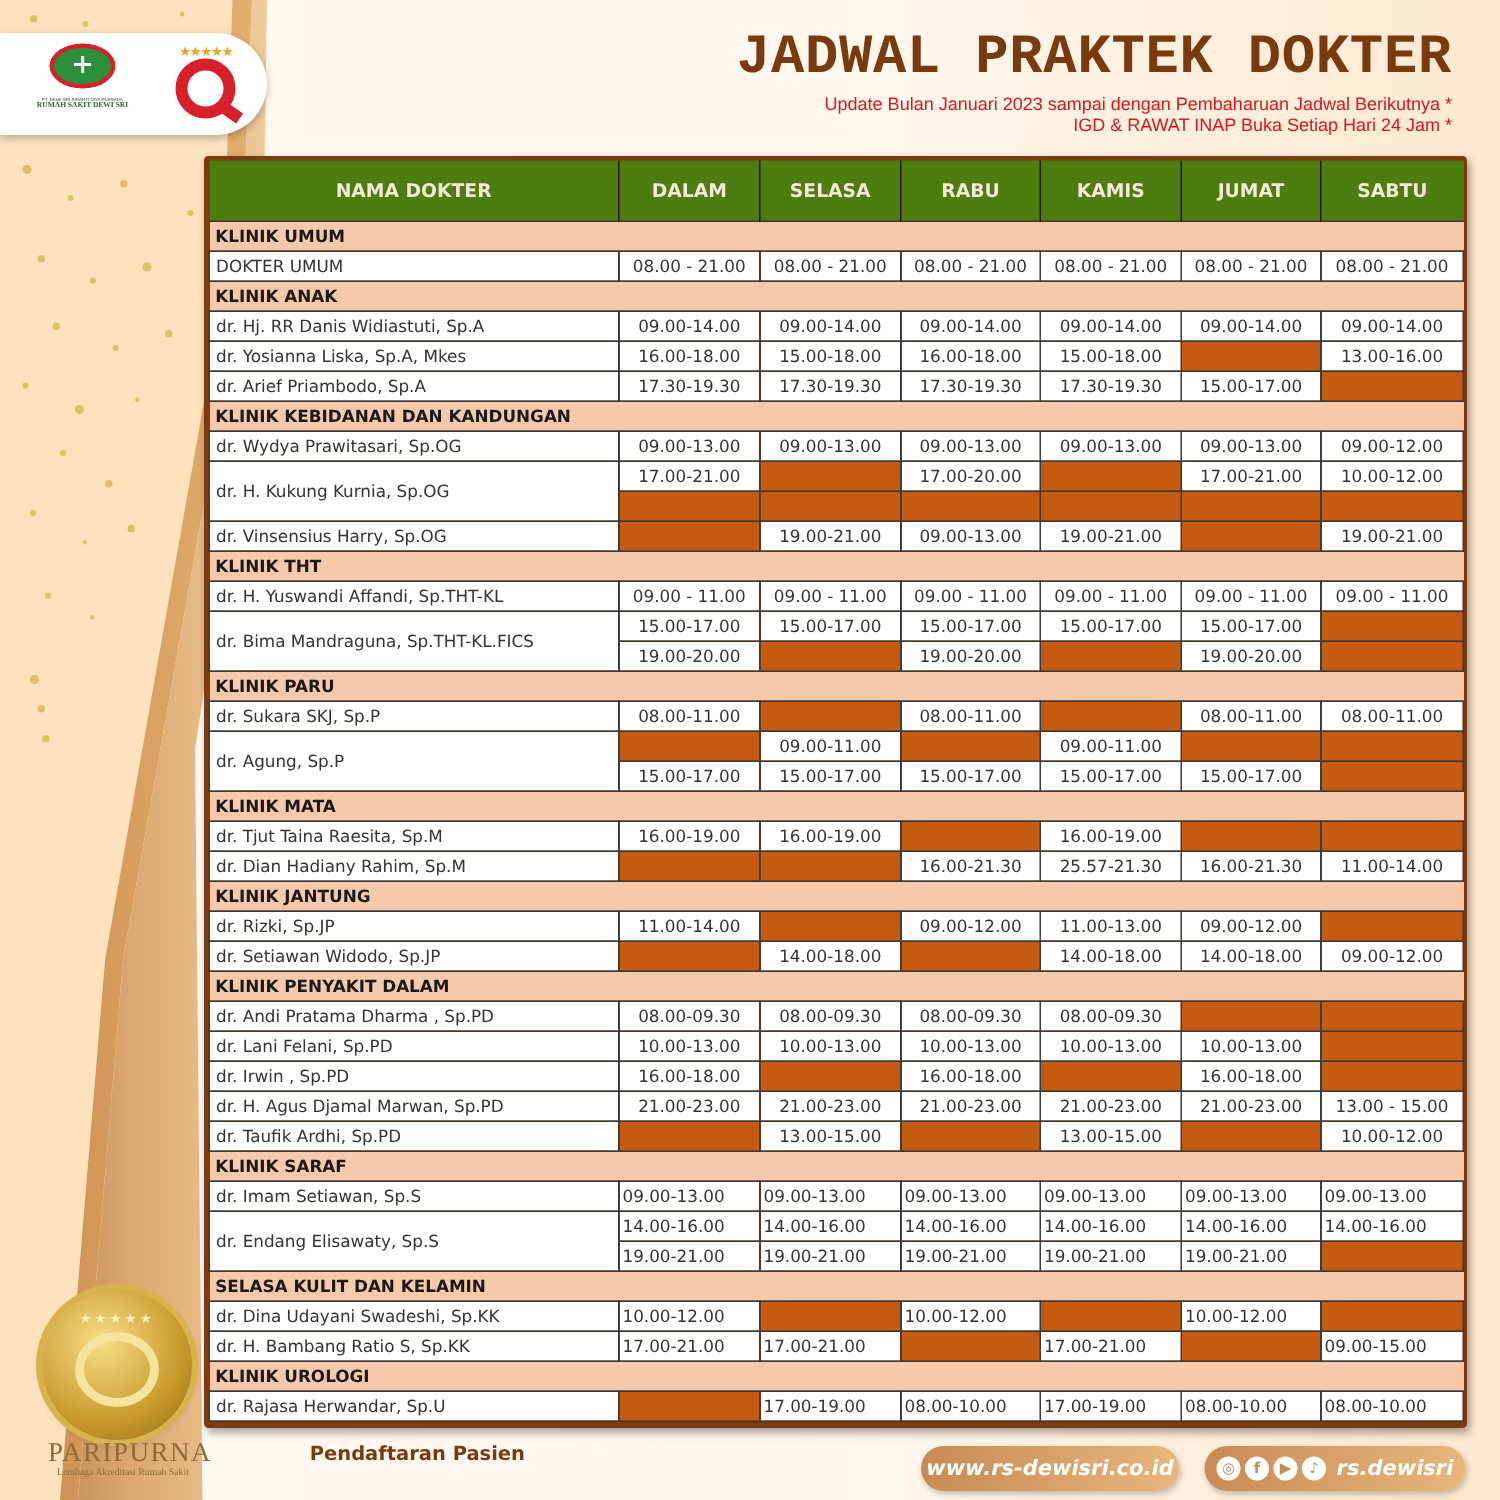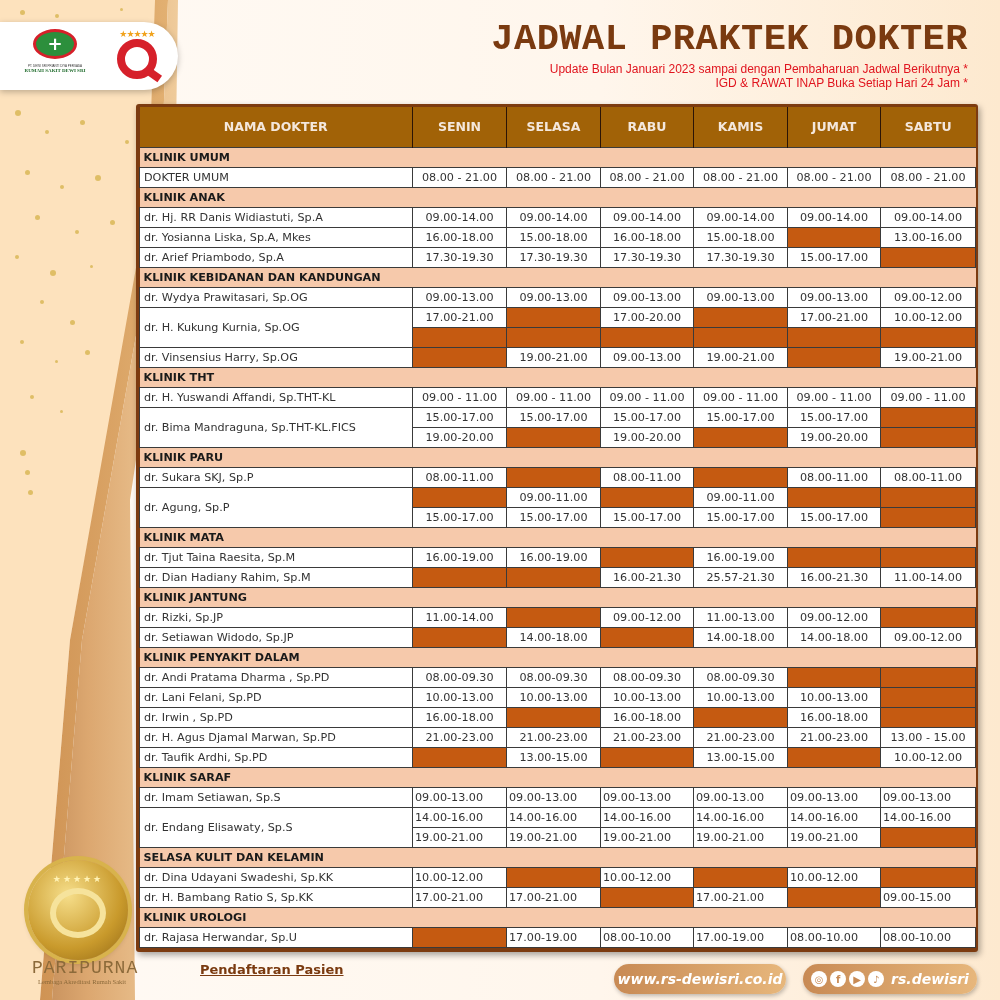--- a/index.html
+++ b/index.html
@@ -75,21 +75,21 @@
   .table-wrap {
     position: absolute; left: 136px; top: 104px; width: 842px; height: 848px;
     background: #7c3b10; border-radius: 3px; padding: 3px;
     box-shadow: 2px 3px 6px rgba(0,0,0,0.35);
   }
   table {
     border-collapse: collapse; width: 836px; table-layout: fixed;
     font-family: "DejaVu Sans", sans-serif; font-size: 11.2px; color: #333;
   }
   th {
-    background: #a16207; color: #f4e7dc; height: 40px; font-size: 12.5px; font-weight: bold;
+    background: #4d7c0f; color: #f4e7dc; height: 40px; font-size: 12.5px; font-weight: bold;
     border-right: 1.5px solid #2b1406; font-family: "DejaVu Sans", sans-serif;
   }
   th:last-child { border-right: none; }
   td { height: 20px; border: 1px solid #3a3a3a; padding: 0 4px; white-space: nowrap; overflow: hidden; }
   td.cat { background: #f6c9ab; font-weight: bold; color: #1a1a1a; border-left: none; border-right: none; }
   td.name { background: #ffffff; }
   td.t { background: #ffffff; text-align: center; }
   td.t.left { text-align: left; padding-left: 2px; }
   td.off { background: #c55a11; }
 
@@ -99,29 +99,29 @@
     background: radial-gradient(circle at 40% 35%, #f6de8a, #c99a2c 60%, #8f6514);
     box-shadow: 0 0 0 4px #d8b34c, 0 2px 6px rgba(0,0,0,0.3);
   }
   .seal .q {
     position: absolute; left: 22px; top: 28px; width: 56px; height: 50px; border-radius: 50%;
     border: 6px solid #f6e39c;
   }
   .seal .stars { position: absolute; left: 0; width: 100%; top: 14px; text-align: center; color: #fff2b5; font-size: 9px; letter-spacing: 2px; }
   .paripurna {
     position: absolute; left: 32px; top: 958px; width: 100px; text-align: center;
-    font-family: Liberation Mono, monospace; font-size: 18px; color: #8c6a3a; letter-spacing: 1px;
+    font-family: Liberation Serif, serif; font-size: 18px; color: #8c6a3a; letter-spacing: 1px;
   }
   .paripurna-sub {
     position: absolute; left: 30px; top: 978px; width: 104px; text-align: center;
     font-family: "Liberation Serif", serif; font-size: 6.5px; color: #8c6a3a;
   }
   .reg-title {
-    position: absolute; left: 200px; top: 962px; width: 150px; text-align: left;
-    font-size: 13px; font-weight: bold; color: #7a3a10; text-decoration: underline;
+    position: absolute; left: 200px; top: 962px; width: 150px; text-align: right;
+    font-size: 13px; font-weight: bold; color: #7a3a10; 
     font-family: "DejaVu Sans", sans-serif;
   }
   .reg-wa {
     position: absolute; left: 200px; top: 980px; width: 150px; text-align: center;
     font-size: 12px; font-weight: bold; color: #4a2a10; font-family: "DejaVu Sans", sans-serif; margin-top: 40px;
   }
   .pill {
     position: absolute; top: 964px; height: 30px; border-radius: 15px;
     background: linear-gradient(90deg, #c88a54, #e7b77c);
     box-shadow: 1px 2px 4px rgba(0,0,0,0.25);
@@ -200,21 +200,21 @@
         <col style="width:94px">
         <col style="width:94px">
         <col style="width:93px">
         <col style="width:94px">
         <col style="width:93px">
         <col style="width:95px">
     </colgroup>
     <thead>
       <tr>
         <th>NAMA DOKTER</th>
-        <th>SENIN</th>
+        <th>DALAM</th>
         <th>SELASA</th>
         <th>RABU</th>
         <th>KAMIS</th>
         <th>JUMAT</th>
         <th>SABTU</th>
       </tr>
     </thead>
     <tbody id="tbody">
         <tr>
           <td class="cat" colspan="7">KLINIK UMUM</td>

